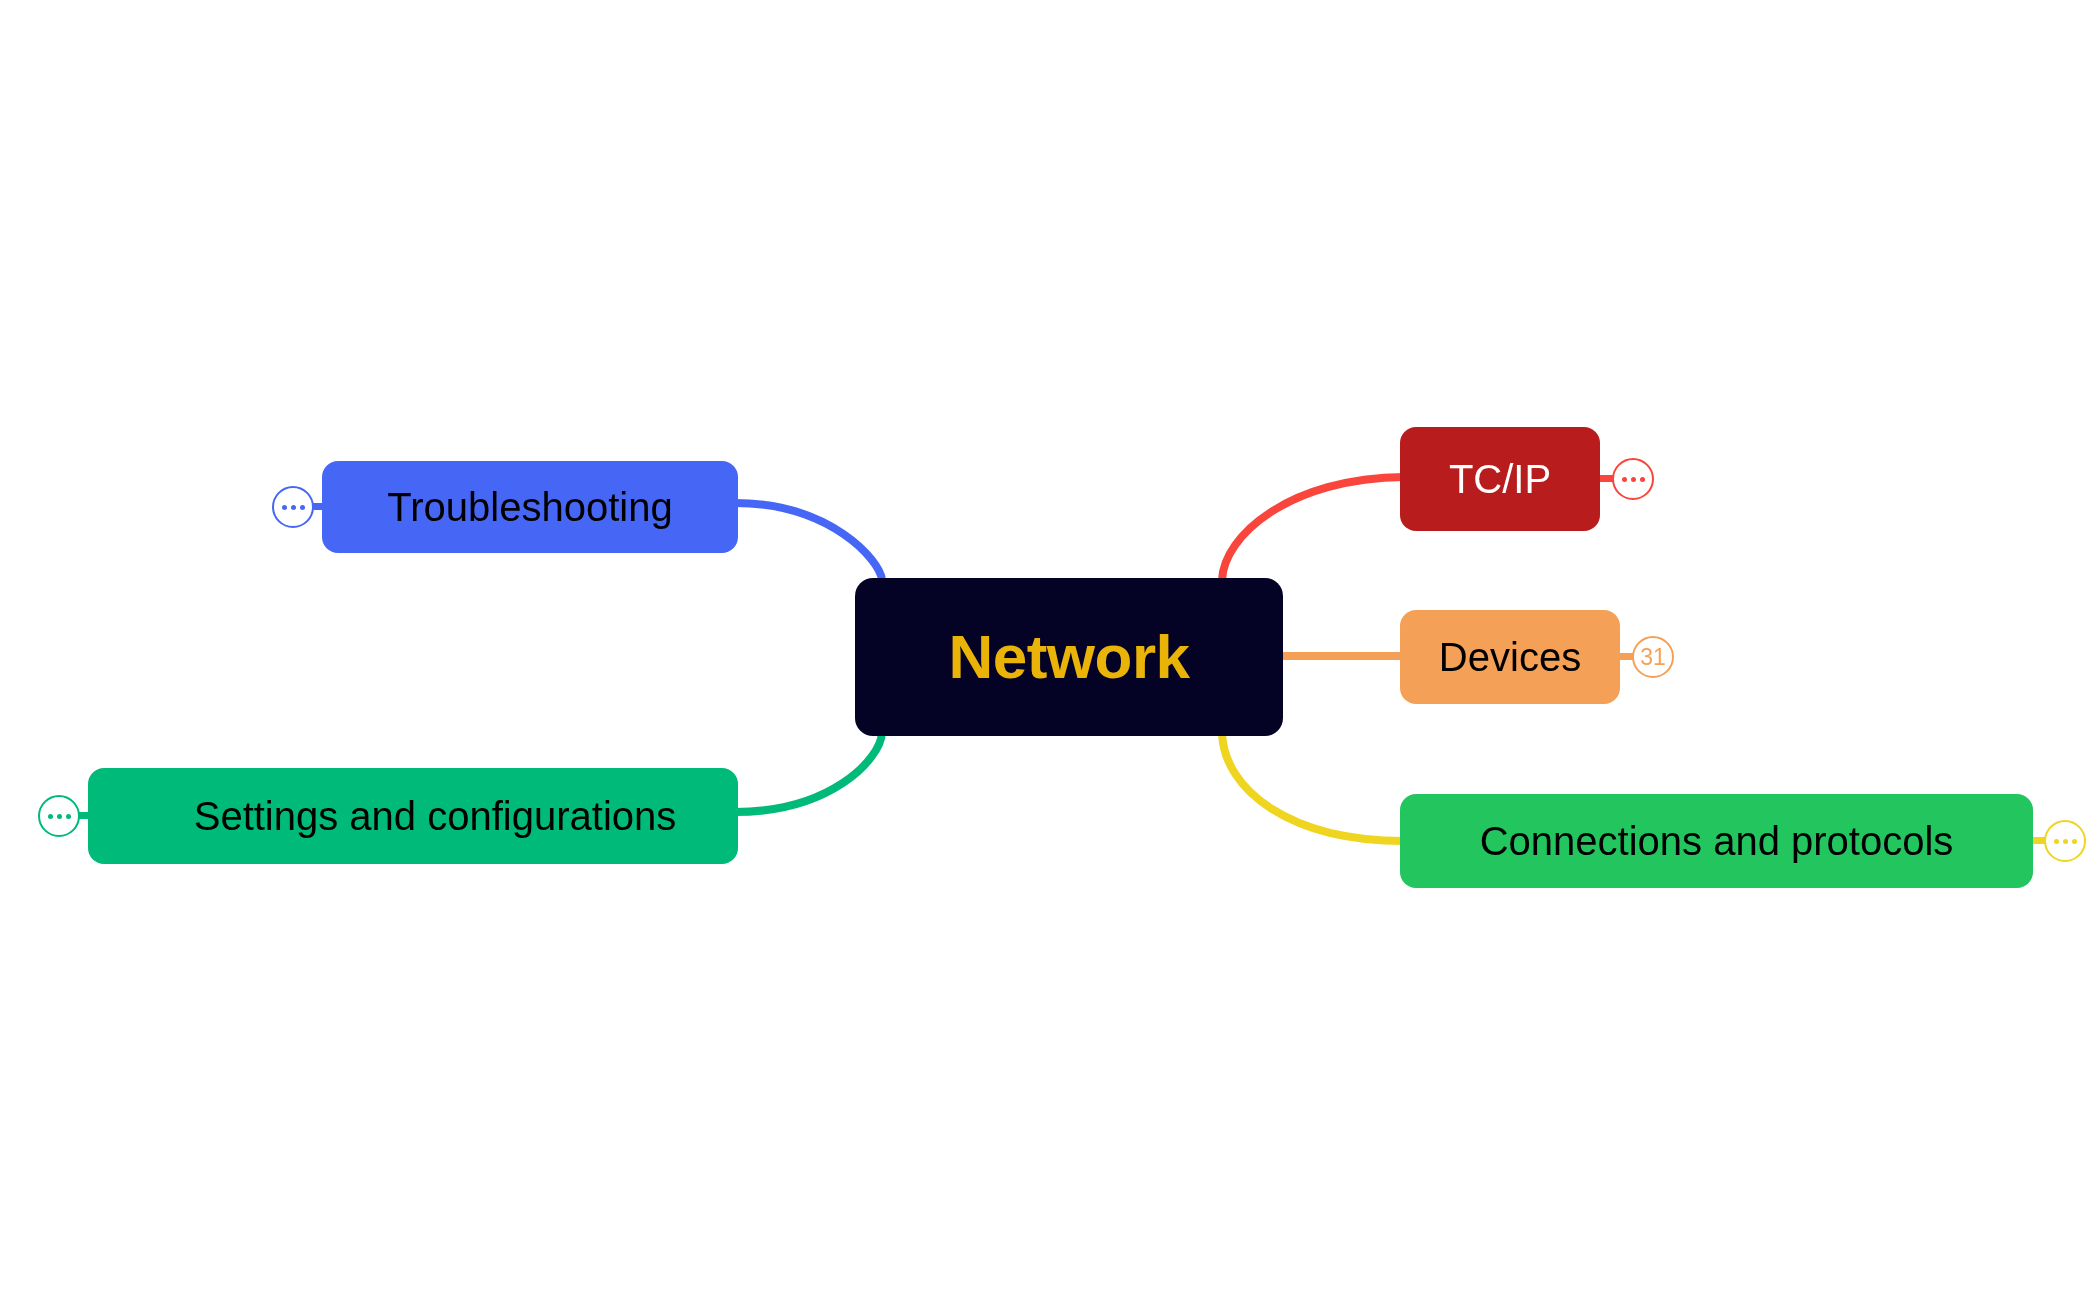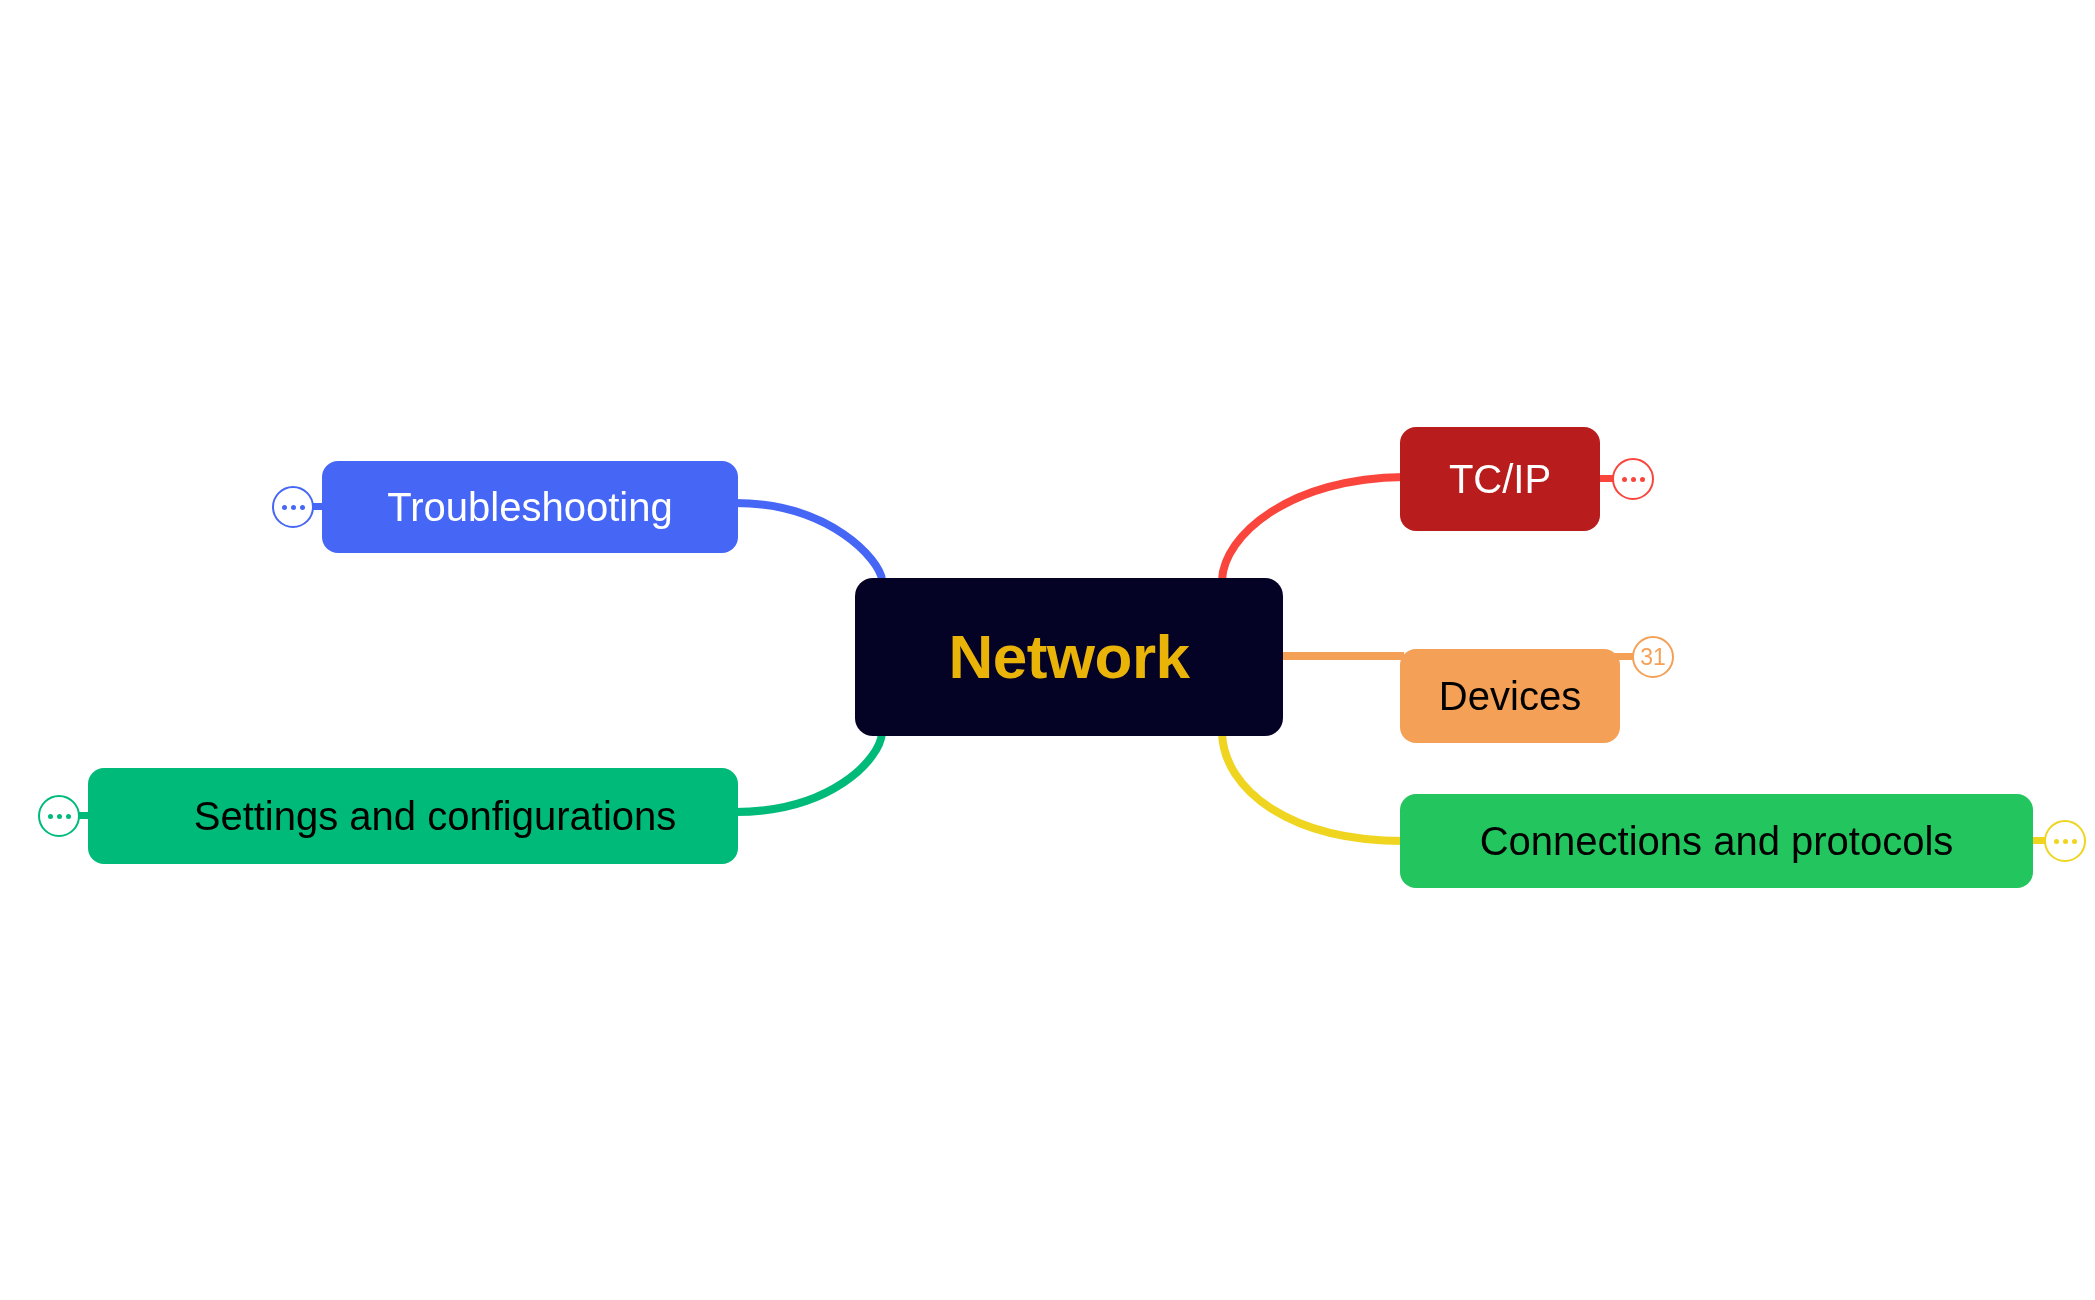--- a/index.html
+++ b/index.html
@@ -57,21 +57,21 @@
   }
   
   #node-troubleshooting {
     left: 322px;
     top: 461px;
     width: 416px;
     height: 92px;
     background: #4667f5;
   }
   #node-troubleshooting .node-label {
-    color: #ffffff;
+    color: #000000;
     font-size: 40px;
     font-weight: 400;
   }
   #node-settings {
     left: 88px;
     top: 768px;
     width: 650px;
     height: 96px;
     background: #00ba79;
     padding-left: 44px;
@@ -92,21 +92,20 @@
     color: #ffffff;
     font-size: 40px;
     font-weight: 400;
   }
   #node-devices {
     left: 1400px;
     top: 610px;
     width: 220px;
     height: 94px;
     background: #f4a056;
-    margin-top: 39px;
   }
   #node-devices .node-label {
     color: #000000;
     font-size: 40px;
     font-weight: 400;
   }
   #node-connections {
     left: 1400px;
     top: 794px;
     width: 633px;

